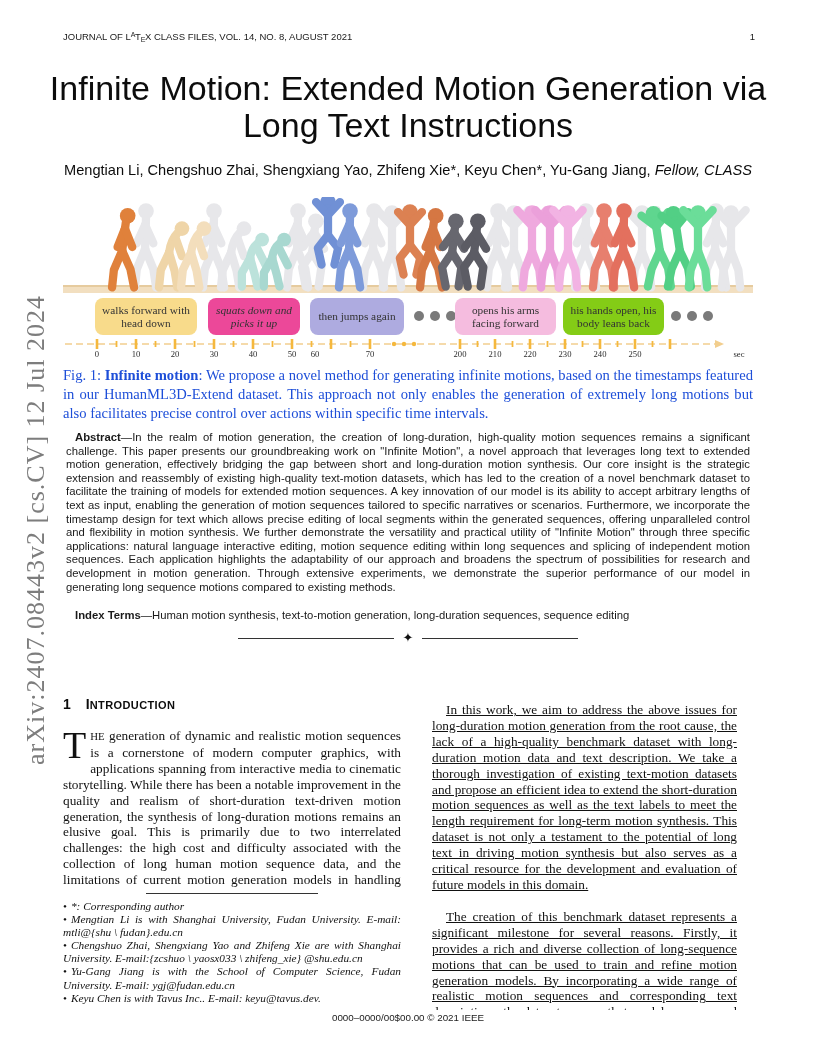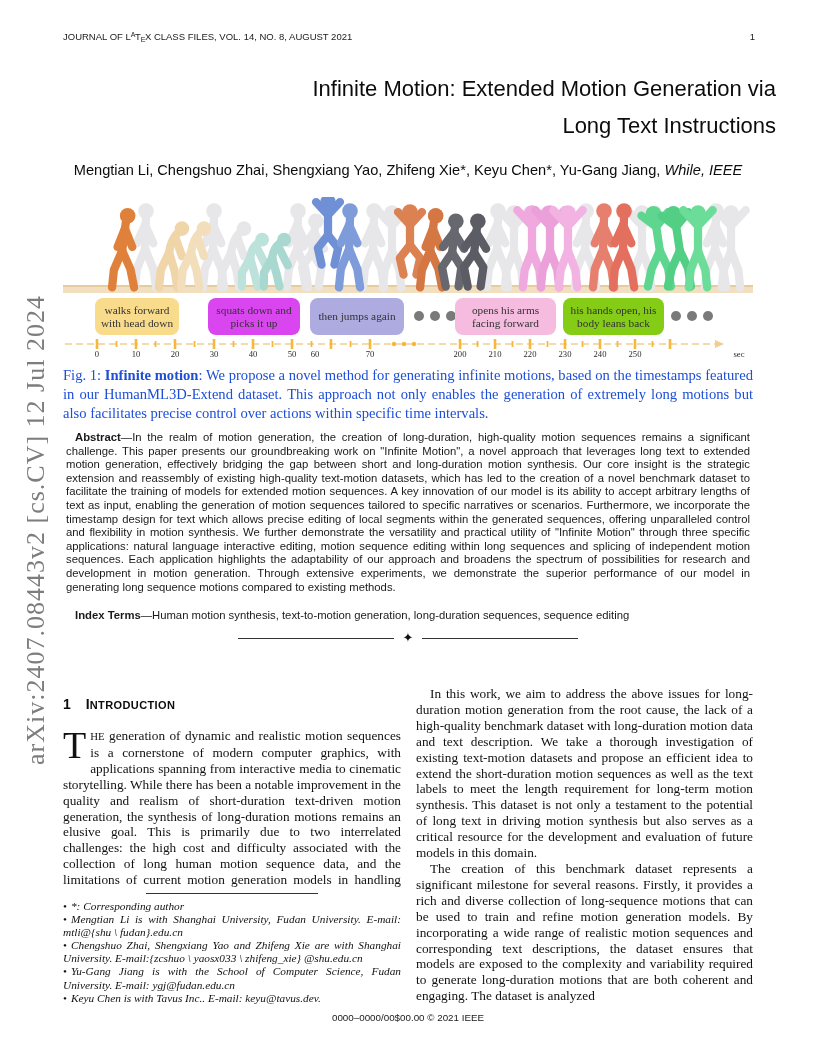--- a/index.html
+++ b/index.html
@@ -10,34 +10,34 @@
   .arxiv-side{position:absolute;top:530px;left:36px;transform:translate(-50%,-50%) rotate(-90deg);
     white-space:nowrap;font-family:"Liberation Serif",serif;font-size:26px;color:#7d7d7d;letter-spacing:1px;}
 
   
   .hdr{position:absolute;top:31px;left:63px;right:61px;display:flex;justify-content:space-between;
     font-family:"Liberation Sans",sans-serif;font-size:9.5px;color:#1a1a1a;}
   .latex-a{font-size:7px;vertical-align:3px;letter-spacing:-0.5px;}
   .latex-e{font-size:7px;vertical-align:-2px;letter-spacing:-0.5px;}
 
   
-  .title{position:absolute;top:70px;left:40px;right:40px;text-align:right;
-    font-family:"Liberation Sans",sans-serif;font-size:22px;line-height:37px;font-weight:400;color:#0c0c0c;}
+  .title{position:absolute;top:70px;left:40px;right:40px;text-align:center;
+    font-family:"Liberation Sans",sans-serif;font-size:34px;line-height:37px;font-weight:400;color:#0c0c0c;}
   .authors{position:absolute;top:162px;left:20px;right:20px;text-align:center;
     font-family:"Liberation Sans",sans-serif;font-size:14.6px;color:#0c0c0c;}
   .authors i{font-style:italic;}
 
   
   .fig{position:absolute;top:197px;left:63px;width:690px;height:162px;}
   .fig svg.people{position:absolute;top:0;left:0;}
   .lblrow{position:absolute;top:101px;left:0;width:690px;height:37px;}
   .albl{position:absolute;top:0;height:37px;border-radius:8px;display:flex;align-items:center;justify-content:center;
     text-align:center;font-family:"Liberation Serif",serif;font-size:11.3px;line-height:13px;color:#333;padding:0 5px;box-sizing:border-box;}
-  .lbl1{left:32px;width:84px;background:#F8DB8B;}
-  .lbl2{left:145px;width:92px;background:#d946ef;}
+  .lbl1{left:32px;width:102px;background:#F8DB8B;}
+  .lbl2{left:145px;width:92px;background:#ec4899;font-style:italic;}
   .lbl3{left:247px;width:94px;background:#AEABE0;}
   .lbl4{left:392px;width:101px;background:#F5BCDF;}
   .lbl5{left:500px;width:101px;background:#84cc16;}
   .dots{position:absolute;top:13px;display:flex;gap:6px;}
   .dots i{width:10px;height:10px;border-radius:50%;background:#7a7a7a;display:block;}
   .dots.d1{left:351px;} .dots.d2{left:608px;}
   .tline{position:absolute;top:140px;left:0;width:690px;height:22px;}
   .tk{position:absolute;top:12px;transform:translateX(-50%);font-family:"Liberation Serif",serif;
      font-size:8.6px;color:#2b2b2b;}
 
@@ -58,21 +58,21 @@
   .sep .dia{padding:0 9px;}
 
   
   .colL{position:absolute;top:687px;left:63px;width:338px;max-height:204px;overflow:hidden;}
   .colR{position:absolute;top:686px;left:416px;width:337px;max-height:324px;overflow:hidden;}
   .sechead{font-family:"Liberation Sans",sans-serif;font-weight:bold;color:#0c0c0c;margin:0 0 13px 0;}
   .sechead .num{font-size:14px;margin-right:15px;}
   .sechead .cap{font-size:14px;}
   .sechead .rest{font-size:11px;letter-spacing:0.4px;}
   .bodytext{font-size:13.3px;line-height:15.9px;text-align:justify;color:#111;margin:0;}
-  .bodytext p{margin:0;}
+  .bodytext p{margin:16px;text-decoration:underline;}
   .colR .bodytext p{text-indent:14px;}
   .dropcap{float:left;font-size:38px;line-height:31px;padding:2px 4px 0 0;}
   .sc{font-size:10.8px;}
 
   
   .fnblock{position:absolute;top:893px;left:63px;width:338px;}
   .fnrule{width:172px;height:1px;background:#333;margin:0 auto 6px auto;}
   .fnote{font-style:italic;font-size:11.3px;line-height:13.1px;text-align:justify;color:#111;}
   .fnote .b{font-style:normal;margin-right:4px;}
 
@@ -91,21 +91,21 @@
     <span><span>JOURNAL OF L</span><span class="latex-a">A</span><span>T</span><span class="latex-e">E</span><span>X</span><span> CLASS FILES, VOL. 14, NO. 8, AUGUST 2021</span></span>
     <span>1</span>
   </div>
 
   <div class="title">
     <div>Infinite Motion: Extended Motion Generation via</div>
     <div>Long Text Instructions</div>
   </div>
 
   <div class="authors">
-    <span>Mengtian Li, Chengshuo Zhai, Shengxiang Yao, Zhifeng Xie*, Keyu Chen*, Yu-Gang Jiang, </span><i>While, IEEE</i>
+    <span>Mengtian Li, Chengshuo Zhai, Shengxiang Yao, Zhifeng Xie*, Keyu Chen*, Yu-Gang Jiang, </span><i>Fellow, CLASS</i>
   </div>
 
   <div class="fig">
     <svg class="people" width="690" height="100" viewBox="0 0 690 100">
       <defs>
         <g id="p-walk" fill="none" stroke="currentColor" stroke-width="9" stroke-linecap="round" stroke-linejoin="round">
           <circle cx="25" cy="11" r="8.5" fill="currentColor" stroke="none"></circle>
           <path d="M25 18 L24 52"></path>
             <path d="M24 26 L15 46"></path>
             <path d="M24 26 L33 46"></path>

